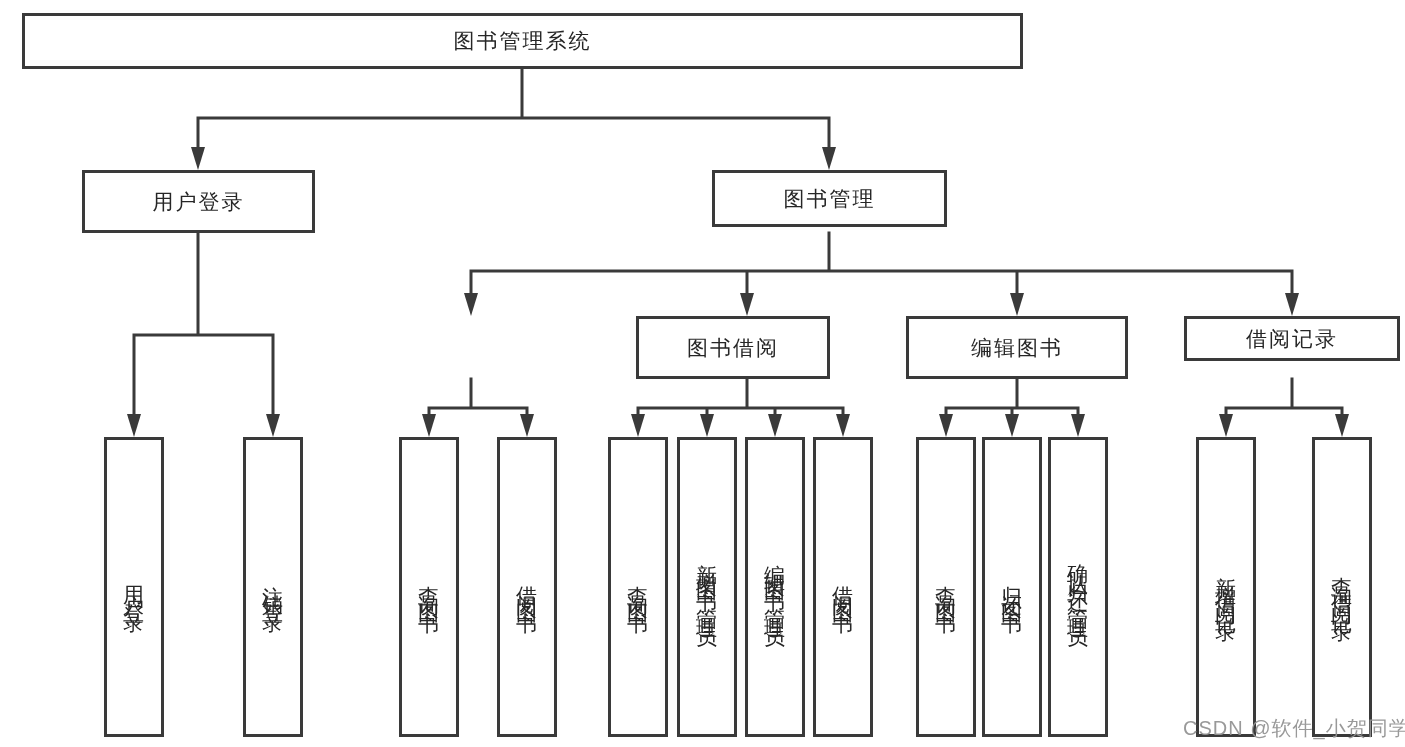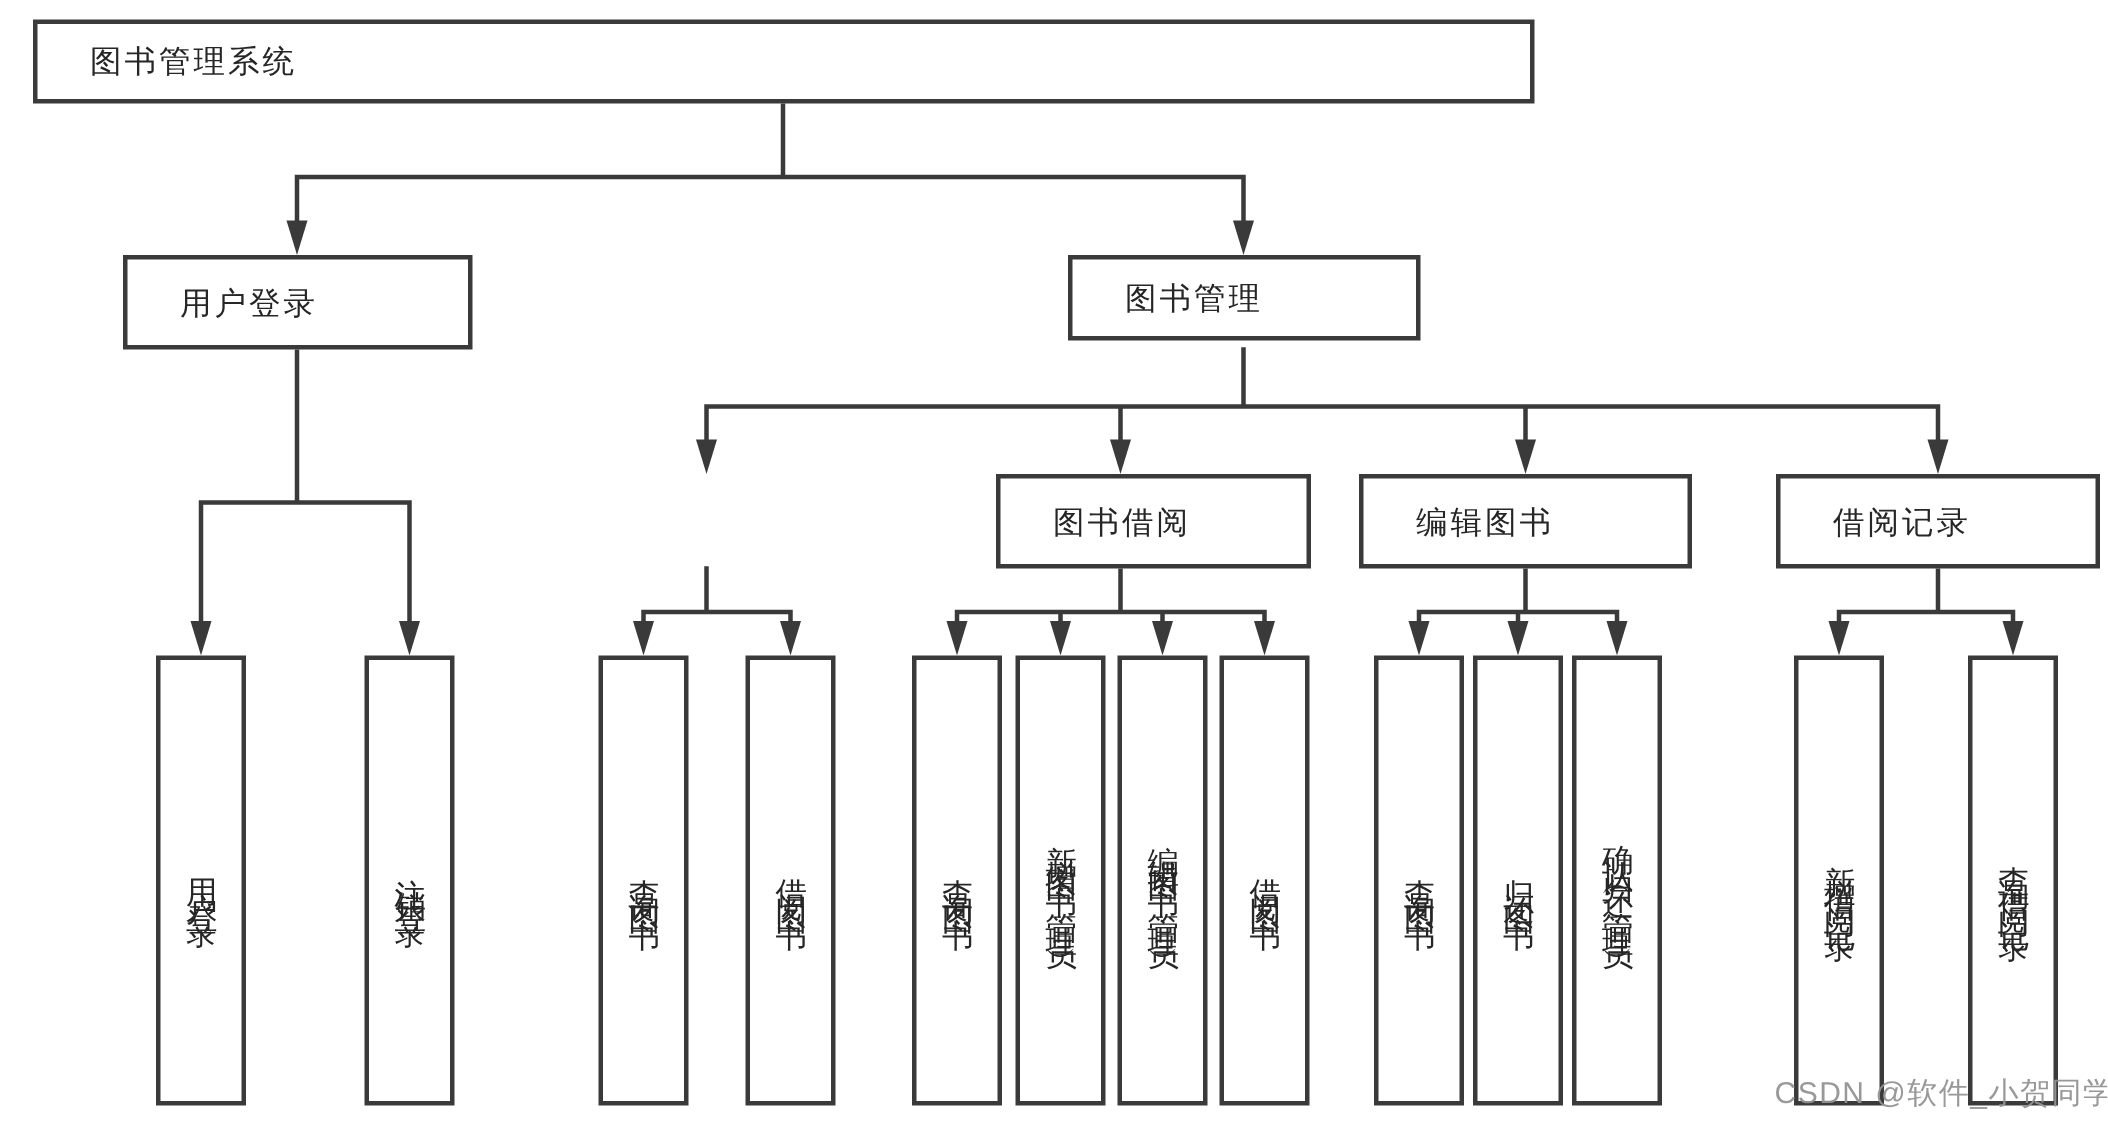--- a/index.html
+++ b/index.html
@@ -10,26 +10,25 @@
     font-family:"Liberation Sans", sans-serif;
     overflow:hidden;
   }
   .node{
     position:absolute;
     box-sizing:border-box;
     border:3px solid #3a3a3a;
     background:#ffffff;
     display:flex;
     align-items:center;
-    justify-content:flex-start;
+    justify-content:center;
     color:#262626;
     font-size:21px;
     letter-spacing:2px;
     z-index:2;
-    padding-left:35px;
   }
   .vnode{
     position:absolute;
     box-sizing:border-box;
     border:3px solid #3a3a3a;
     background:#ffffff;
     display:flex;
     align-items:center;
     justify-content:center;
     color:#262626;
@@ -51,23 +50,23 @@
     color:rgba(148,148,148,0.95);
     letter-spacing:1px;
     white-space:nowrap;
     z-index:5;
   }
   
   #root-box   {left:22px;  top:13px;  width:1001px; height:56px;}
   #l2-login   {left:82px;  top:170px; width:233px;  height:63px;}
   #l2-mgmt    {left:712px; top:170px; width:235px;  height:57px;}
   #l3-recommend{left:361px;top:316px; width:220px;  height:63px;}
-  #l3-borrow  {left:664px; top:316px; width:210px;  height:63px;}
+  #l3-borrow  {left:636px; top:316px; width:194px;  height:63px;}
   #l3-current {left:906px; top:316px; width:222px;  height:63px;}
-  #l3-records {left:1184px;top:316px; width:216px;  height:63px;}
+  #l3-records {left:1184px;top:316px; width:216px;  height:45px;}
   #lf-1{left:104px;} #lf-2{left:243px;} #lf-3{left:399px;} #lf-4{left:497px;}
   #lf-5{left:608px;} #lf-6{left:677px;} #lf-7{left:745px;} #lf-8{left:813px;}
   #lf-9{left:916px;} #lf-10{left:982px;} #lf-11{left:1048px;}
   #lf-12{left:1196px;} #lf-13{left:1312px;}
 </style>
 </head>
 <body>
 
 <div id="canvas">
 

